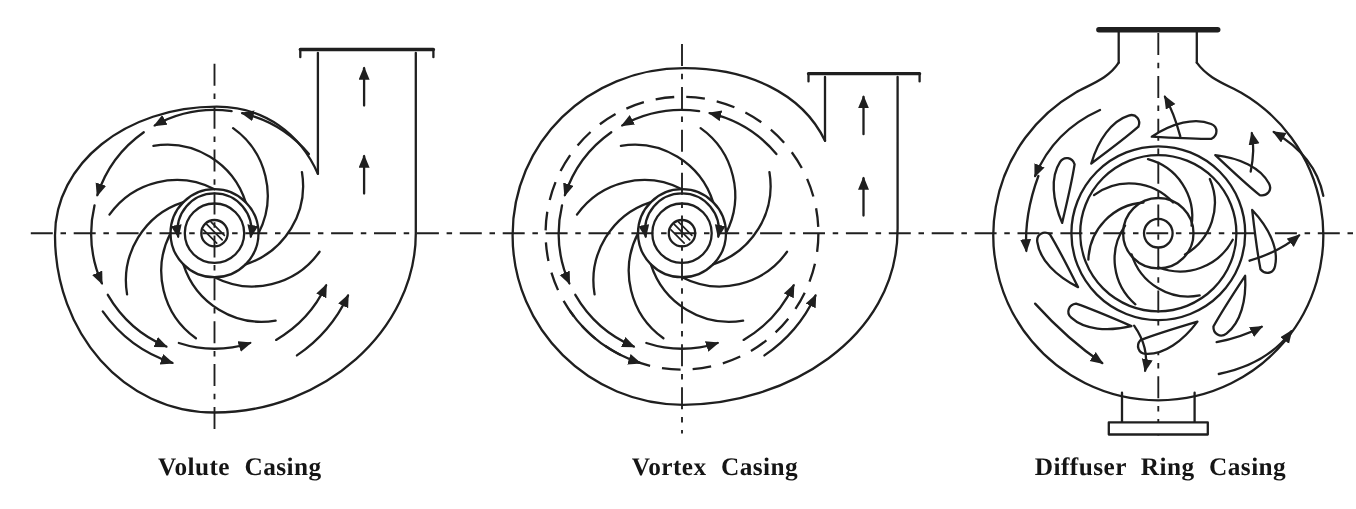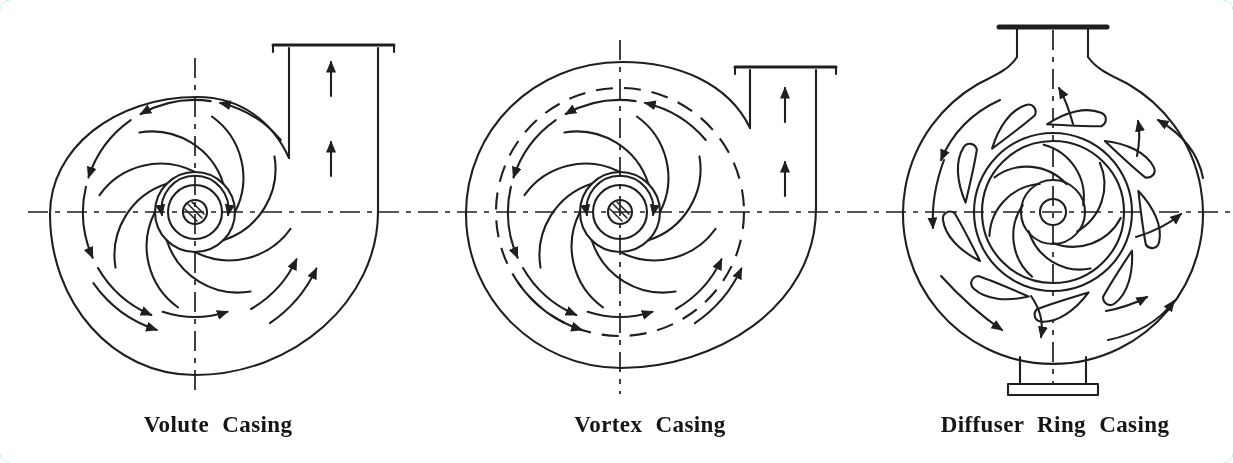--- a/index.html
+++ b/index.html
@@ -1,17 +1,17 @@
 <!DOCTYPE html>
 <html><head>
 <meta charset="utf-8">
 <style>
   html,body{margin:0;padding:0;background:#ffffff;}
   .stage{position:relative;width:1233px;height:463px;background:#22c55e;overflow:hidden;
-         font-family:"Liberation Serif",serif;border-radius:10px;}
+         font-family:"Liberation Serif",serif;}
   svg{display:block;}
   
   .ln{stroke:#1f1f1f;fill:none;stroke-width:2.1;stroke-linecap:round;stroke-linejoin:round;}
   .thick{stroke-width:3;}
   .xthick{stroke-width:5;}
   .hatch{stroke-width:1.5;}
   .dash{stroke:#1f1f1f;fill:none;stroke-width:1.7;stroke-dasharray:20 7 5 7;}
   .dashcircle{stroke:#1f1f1f;fill:none;stroke-width:2.1;stroke-dasharray:17 11;}
   .whitefill{fill:#ffffff;}
   .arrow{stroke:#1f1f1f;fill:none;stroke-width:2.1;stroke-linecap:round;}

